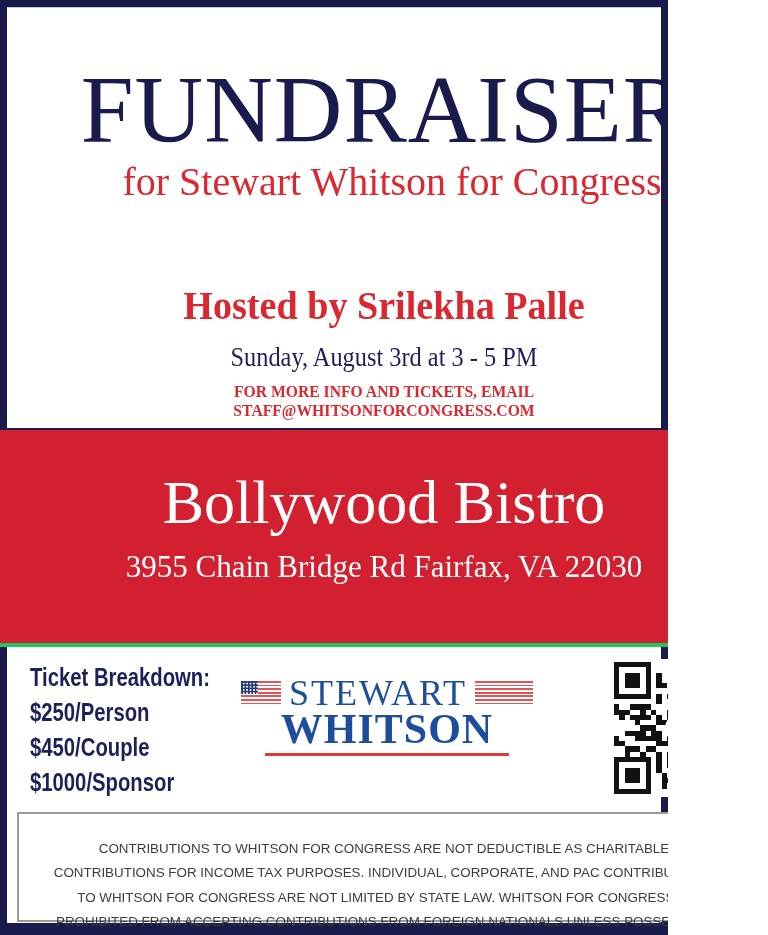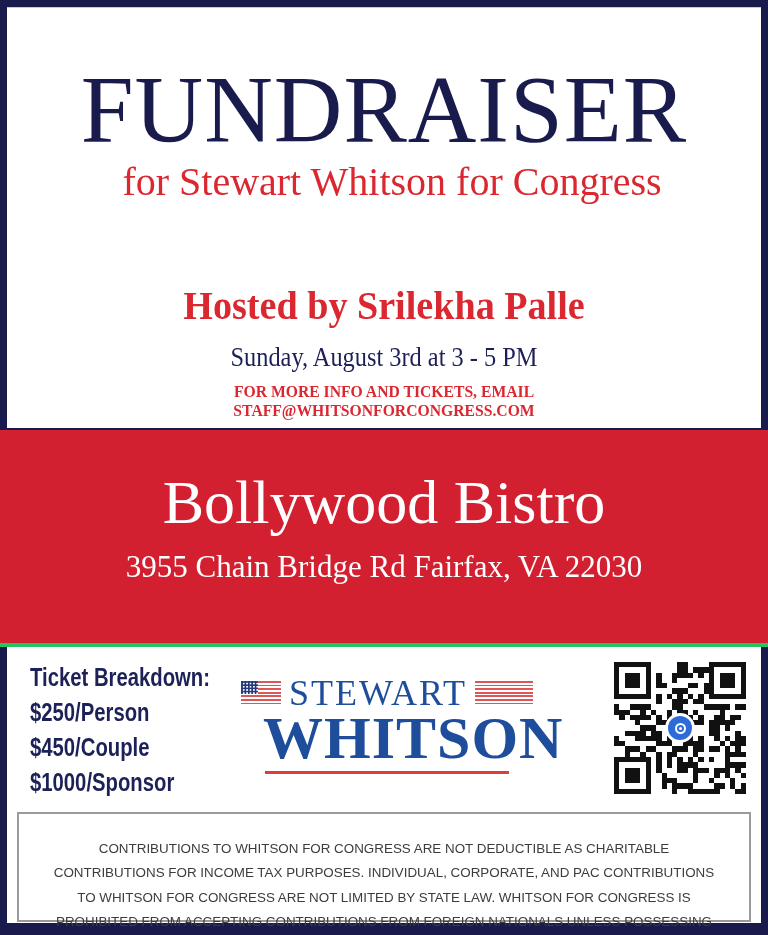--- a/index.html
+++ b/index.html
@@ -7,21 +7,21 @@
     --band-red:#d32030;
     --text-red:#da2730;
     --royal:#1e3f97;
     --logo-blue:#1e4d9b;
     --logo-red:#e04b4b;
     --gray-text:#3c3c3c;
     --qr-blue:#2e6bd6;
   }
   html,body{margin:0;padding:0;background:#fff;}
   .poster{
-    position:relative;width:768px;height:935px;background:#ffffff;
+    position:relative;width:668px;height:935px;background:#ffffff;
     overflow:hidden;font-family:"Liberation Serif",serif;
   }
   
   .b-top{position:absolute;left:0;top:0;width:768px;height:7px;background:var(--navy);border-bottom:1px solid #c9c9e2;z-index:1;}
   .b-left{position:absolute;left:0;top:0;width:7px;height:935px;background:var(--navy);z-index:1;}
   .b-right{position:absolute;right:0;top:0;width:7px;height:935px;background:var(--navy);z-index:1;}
   .b-bottom{position:absolute;left:0;bottom:0;width:768px;height:12px;background:var(--navy);z-index:1;}
 
   .center-txt{position:absolute;left:0;width:768px;text-align:center;line-height:1.1;margin:0;}
 
@@ -50,21 +50,21 @@
 
   .logo{position:absolute;left:263px;top:680px;width:248px;z-index:2;text-align:center;}
   .logo-row{display:flex;align-items:center;justify-content:center;gap:8px;height:26px;}
   .flag{position:relative;width:40px;height:25px;flex:0 0 auto;
     background:repeating-linear-gradient(180deg,#e05555 0 1.8px,#fff 1.8px 3.6px);}
   .flag .canton{position:absolute;left:0;top:0;width:17px;height:13px;background:#24397a;
     background-image:radial-gradient(#ffffff 0.7px,transparent 0.8px);background-size:3.4px 3.2px;background-position:1px 1px;}
   .flag-stripes{width:58px;height:25px;flex:0 0 auto;
     background:repeating-linear-gradient(180deg,#e05555 0 1.8px,#fff 1.8px 3.6px);}
   .logo-first{font-size:36px;color:var(--logo-blue);letter-spacing:2px;font-weight:400;white-space:nowrap;}
-  .logo-last{font-size:60px;color:var(--logo-blue);font-weight:700;letter-spacing:1px;line-height:1.0;margin-top:2px;white-space:nowrap;}
+  .logo-last{font-size:42px;color:var(--logo-blue);font-weight:700;letter-spacing:1px;line-height:1.0;margin-top:2px;white-space:nowrap;}
   .logo-rule{height:3px;background:#e03a3a;margin:3px 2px 4px 2px;}
   .logo-office{font-size:18px;color:var(--logo-blue);font-weight:700;letter-spacing:2.5px;}
 
   .qr{position:absolute;left:611px;top:659px;width:138px;height:138px;background:#fff;z-index:2;}
   .qr svg{position:absolute;left:3px;top:3px;width:132px;height:132px;shape-rendering:crispEdges;fill:#111;}
   .qr-center{position:absolute;left:50%;top:50%;width:24px;height:24px;margin:-12px 0 0 -12px;
     background:var(--qr-blue);border-radius:50%;box-shadow:0 0 0 3px #fff;display:flex;align-items:center;justify-content:center;}
   .qr-ring{width:11px;height:11px;border:2px solid #fff;border-radius:50%;box-sizing:border-box;
     display:flex;align-items:center;justify-content:center;}
   .qr-dot{width:3px;height:3px;background:#fff;border-radius:50%;}

